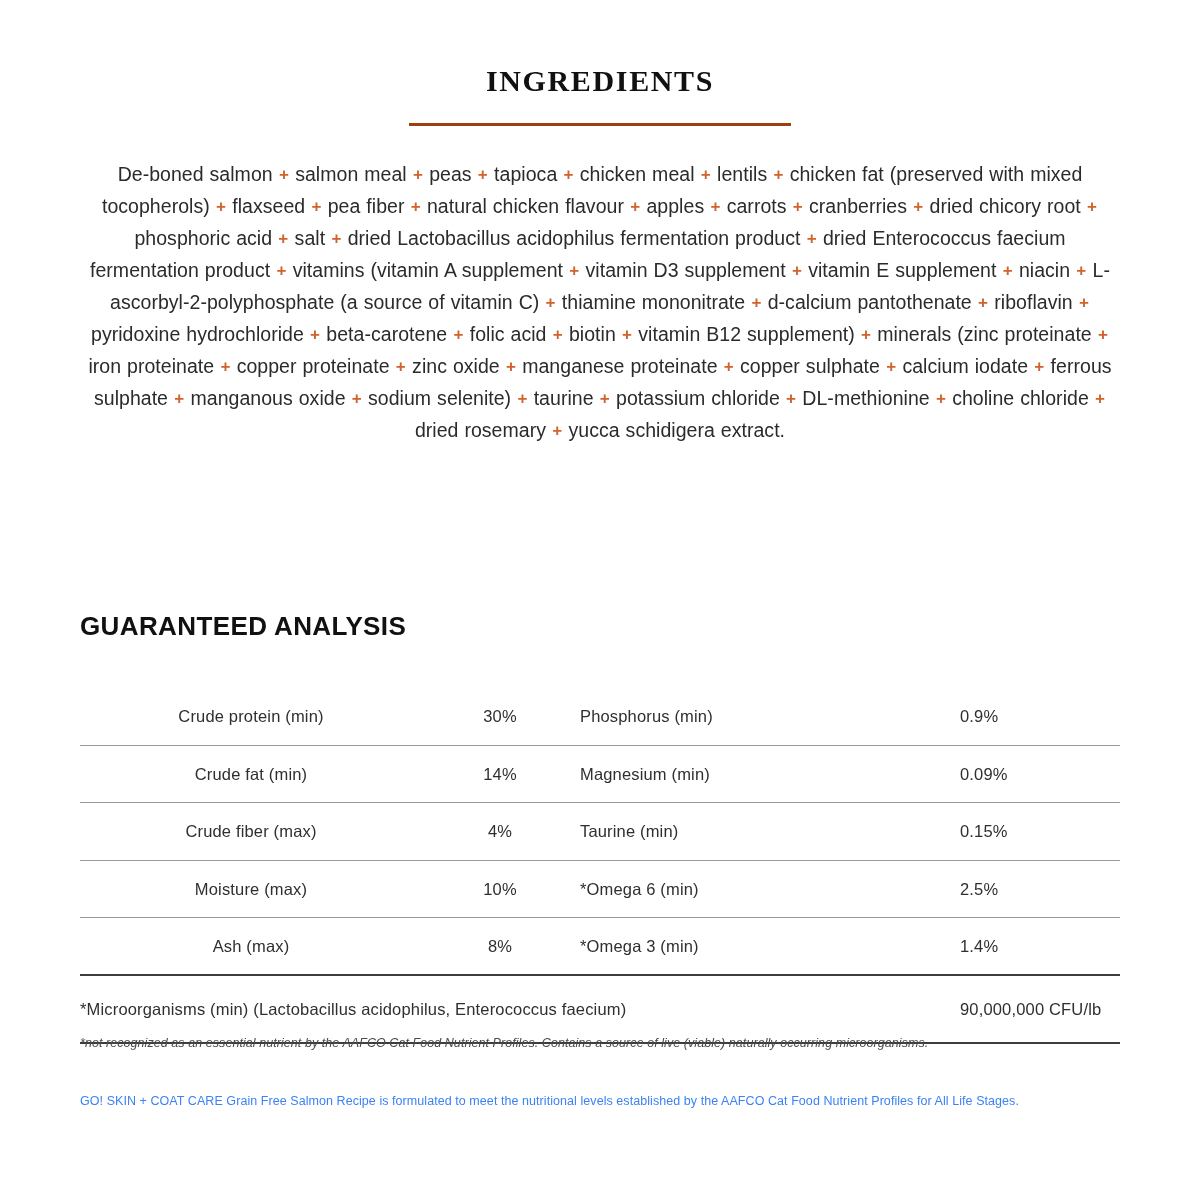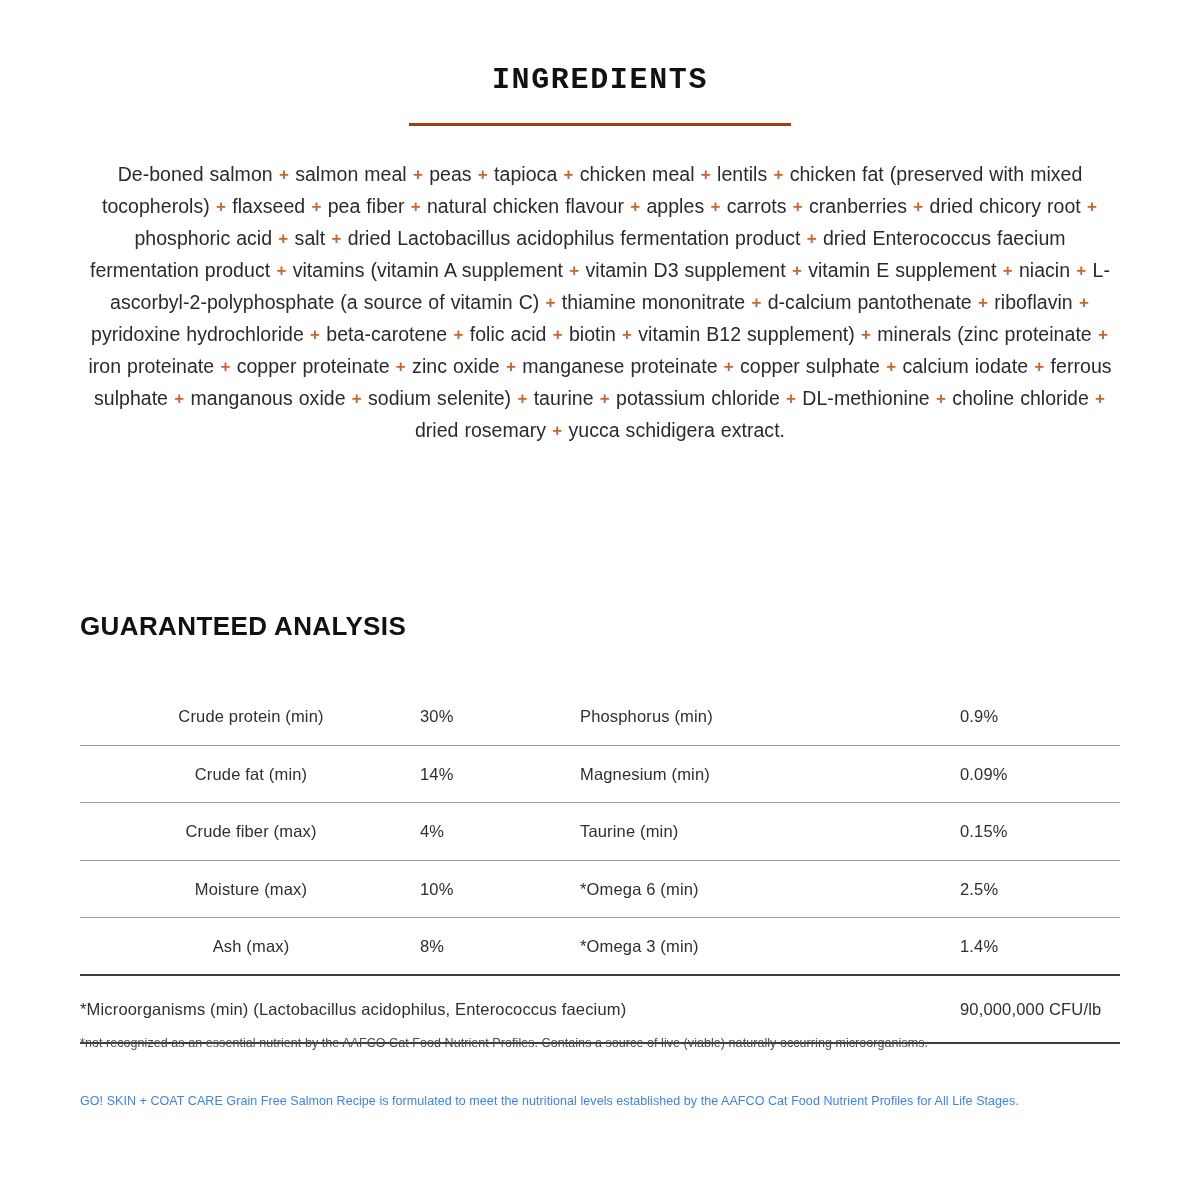--- a/index.html
+++ b/index.html
@@ -33,21 +33,21 @@
     text-align: center;
   }
 
   .ingredients-title {
     font-size: 30px;
     font-weight: 800;
     letter-spacing: 0.055em;
     color: #111111;
     margin: 0;
     line-height: 1.1;
-    font-family: Liberation Mono, monospace;
+    font-family: Liberation Serif, serif;
   }
 
   .title-rule {
     width: 382px;
     height: 3px;
     background: #9c3f12;
     margin: 26px auto 0 auto;
     border: 0;
   }
 
@@ -106,33 +106,34 @@
   }
   .ga-table tr.last-pair td {
     border-bottom: 2.5px solid #3d3d3d;
   }
   .ga-table tr.micro-row td {
     border-bottom: 2.5px solid #3d3d3d;
     height: 68px;
     margin-top: 43px;
   }
   .col-label-l { width: 340px; padding-left: 2px !important; text-align: center; }
-  .col-val-l   { width: 160px; }
+  .col-val-l   { width: 160px; text-align: center; }
   .col-label-r { width: 380px; }
   .col-val-r   { width: 160px; }
 
   
   .footnotes {
     position: absolute;
     top: 1034px;
     left: 80px;
     width: 1042px;
   }
   .footnote-1 {
     font-size: 12.5px;
+    font-style: italic;
     color: #4a4a4a;
     line-height: 1.45;
     letter-spacing: 0.005em;
     margin: 0;
   }
   .footnote-2 {
     margin: 40px 0 0 0;
     font-size: 12.5px;
     color: #3b82f6;
     line-height: 1.5;

